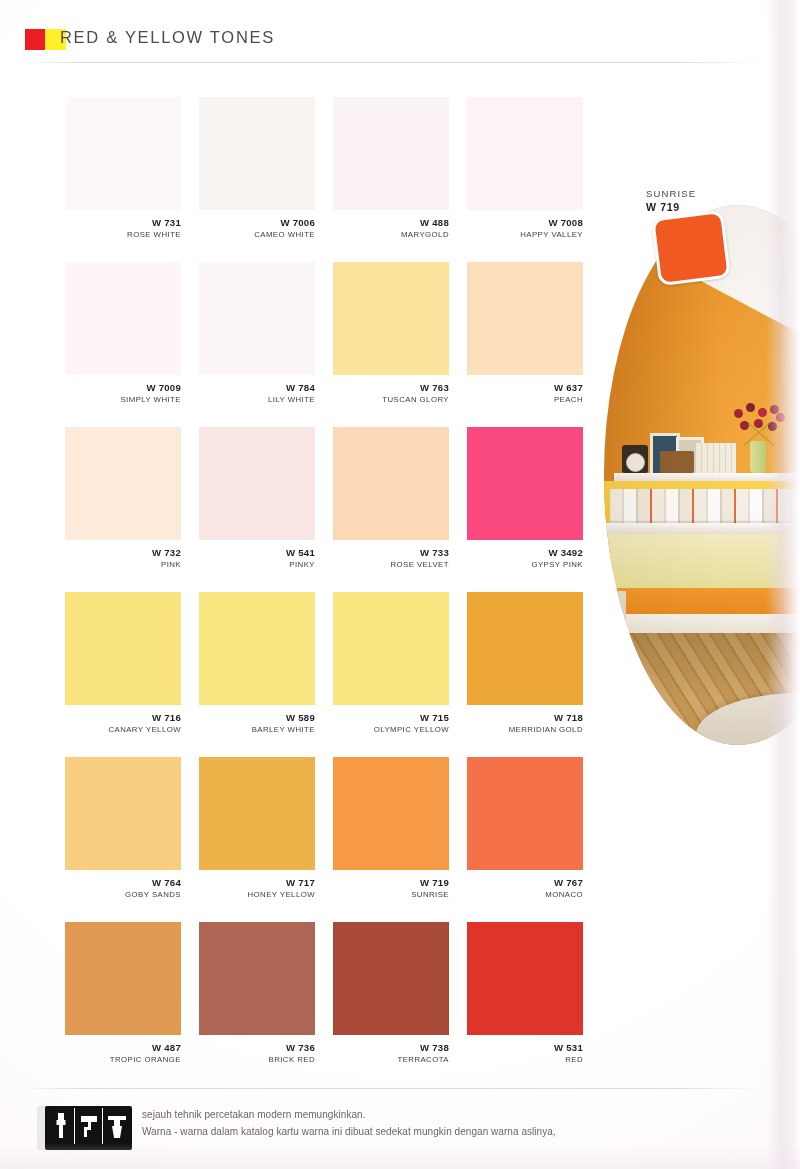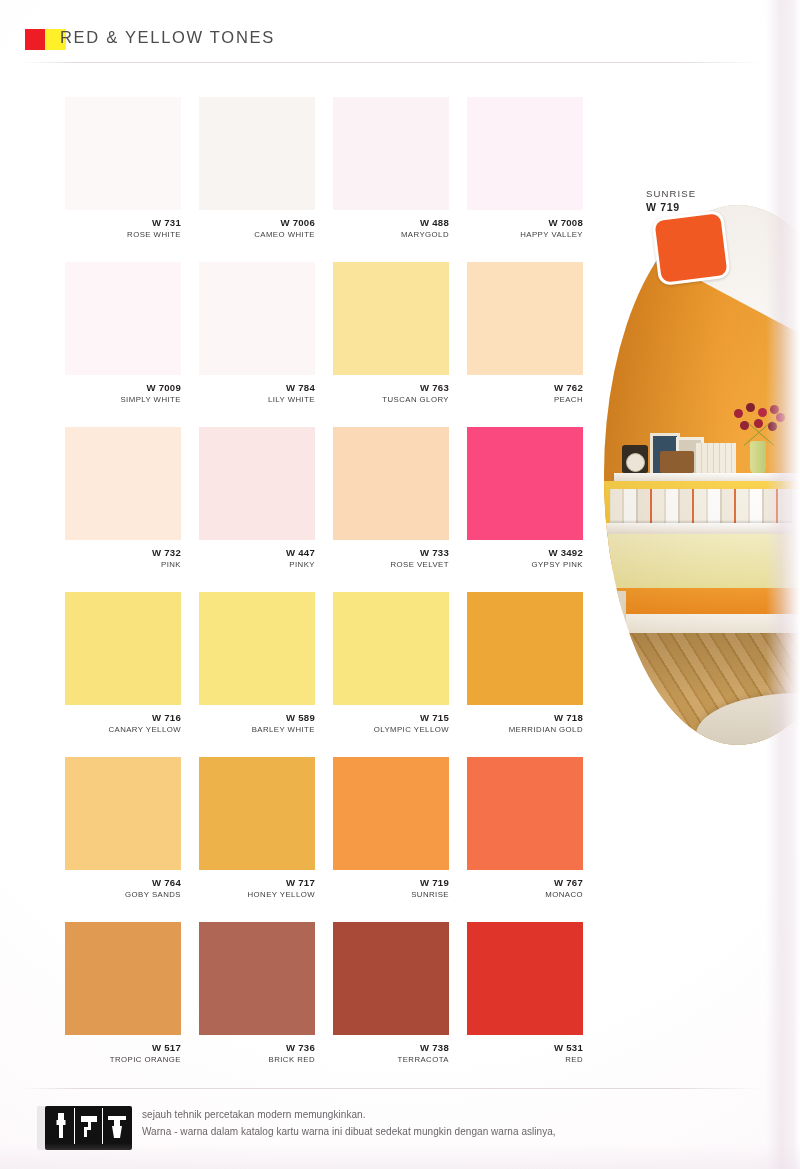--- a/index.html
+++ b/index.html
@@ -322,34 +322,34 @@
       <div class="swatch-code">W 784</div>
       <div class="swatch-name">LILY WHITE</div>
     </div>
     <div class="swatch-cell">
       <div class="swatch-chip" style="background: rgb(250, 227, 154);"></div>
       <div class="swatch-code">W 763</div>
       <div class="swatch-name">TUSCAN GLORY</div>
     </div>
     <div class="swatch-cell">
       <div class="swatch-chip" style="background: rgb(252, 224, 187);"></div>
-      <div class="swatch-code">W 762</div>
+      <div class="swatch-code">W 637</div>
       <div class="swatch-name">PEACH</div>
     </div>
   </div>
 
   <div class="swatch-row">
     <div class="swatch-cell">
       <div class="swatch-chip" style="background: rgb(253, 234, 219);"></div>
       <div class="swatch-code">W 732</div>
       <div class="swatch-name">PINK</div>
     </div>
     <div class="swatch-cell">
       <div class="swatch-chip" style="background: rgb(251, 230, 230);"></div>
-      <div class="swatch-code">W 447</div>
+      <div class="swatch-code">W 541</div>
       <div class="swatch-name">PINKY</div>
     </div>
     <div class="swatch-cell">
       <div class="swatch-chip" style="background: rgb(252, 217, 182);"></div>
       <div class="swatch-code">W 733</div>
       <div class="swatch-name">ROSE VELVET</div>
     </div>
     <div class="swatch-cell">
       <div class="swatch-chip" style="background: rgb(249, 73, 126);"></div>
       <div class="swatch-code">W 3492</div>
@@ -399,21 +399,21 @@
     <div class="swatch-cell">
       <div class="swatch-chip" style="background: rgb(244, 113, 74);"></div>
       <div class="swatch-code">W 767</div>
       <div class="swatch-name">MONACO</div>
     </div>
   </div>
 
   <div class="swatch-row">
     <div class="swatch-cell">
       <div class="swatch-chip" style="background: rgb(224, 154, 81);"></div>
-      <div class="swatch-code">W 517</div>
+      <div class="swatch-code">W 487</div>
       <div class="swatch-name">TROPIC ORANGE</div>
     </div>
     <div class="swatch-cell">
       <div class="swatch-chip" style="background: rgb(176, 102, 84);"></div>
       <div class="swatch-code">W 736</div>
       <div class="swatch-name">BRICK RED</div>
     </div>
     <div class="swatch-cell">
       <div class="swatch-chip" style="background: rgb(168, 74, 55);"></div>
       <div class="swatch-code">W 738</div>

